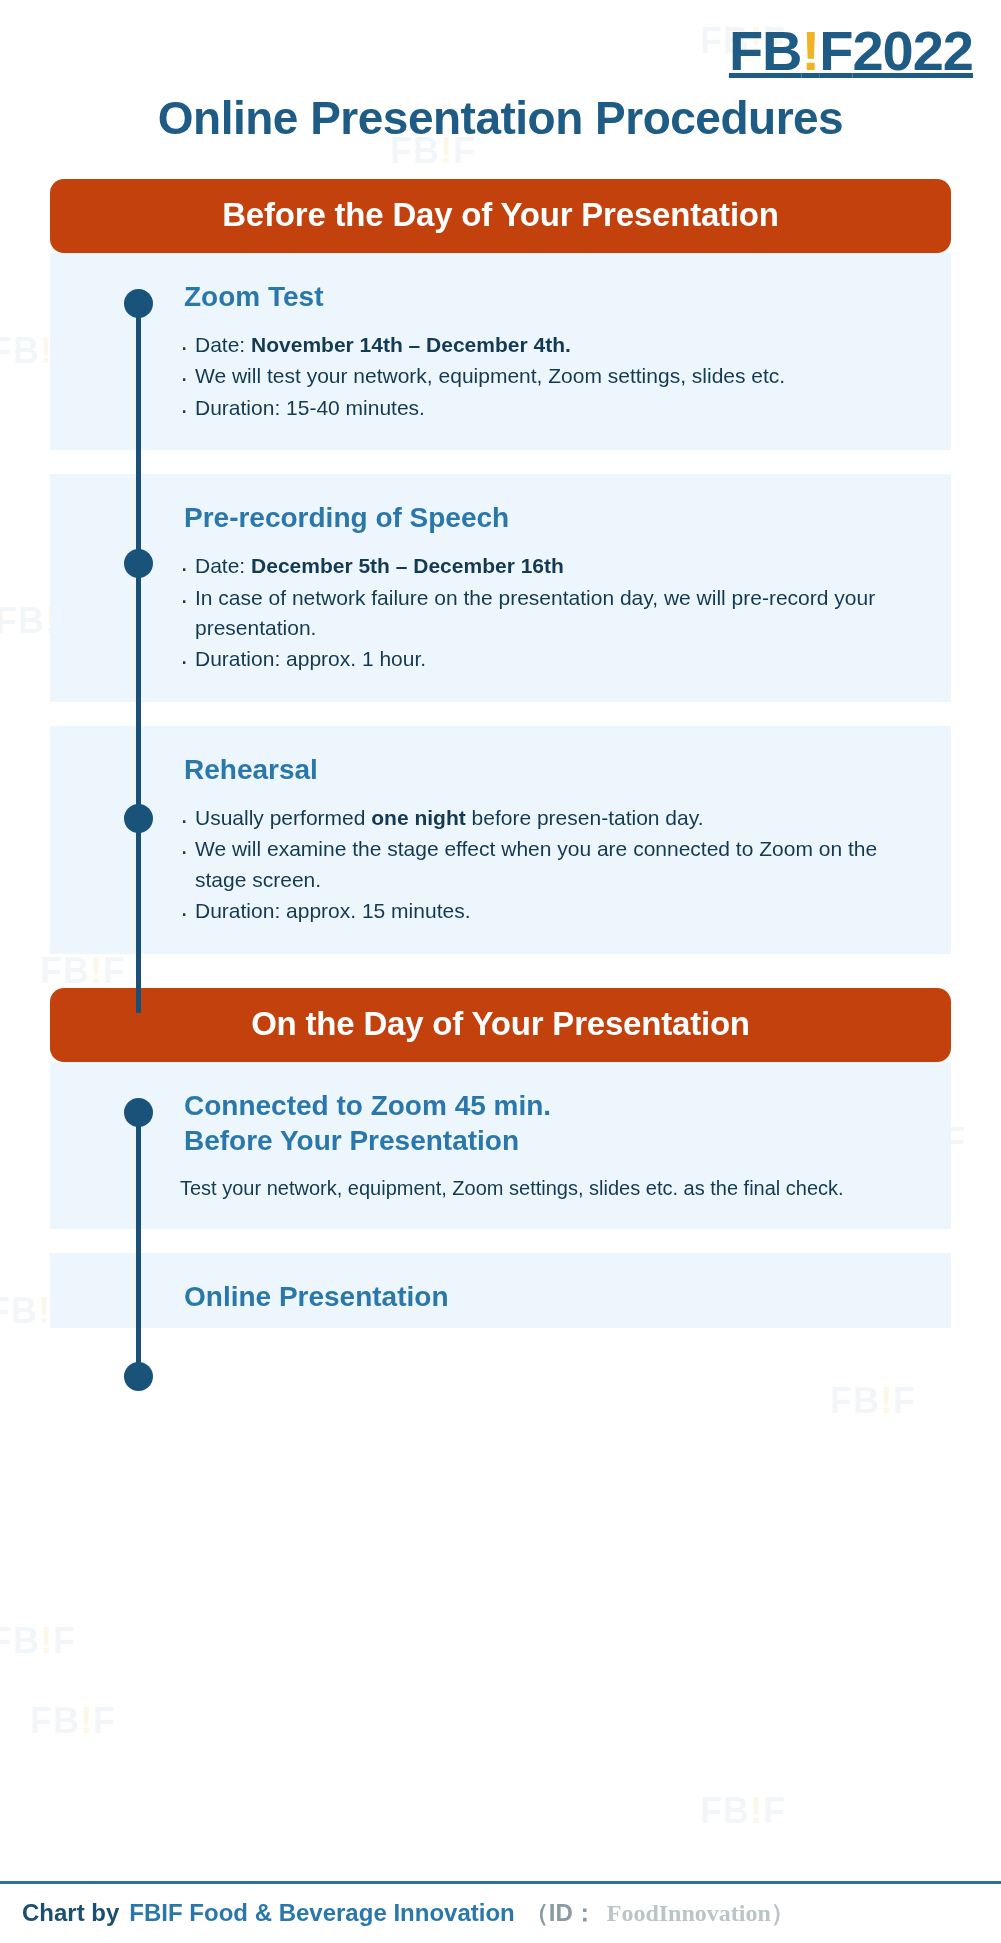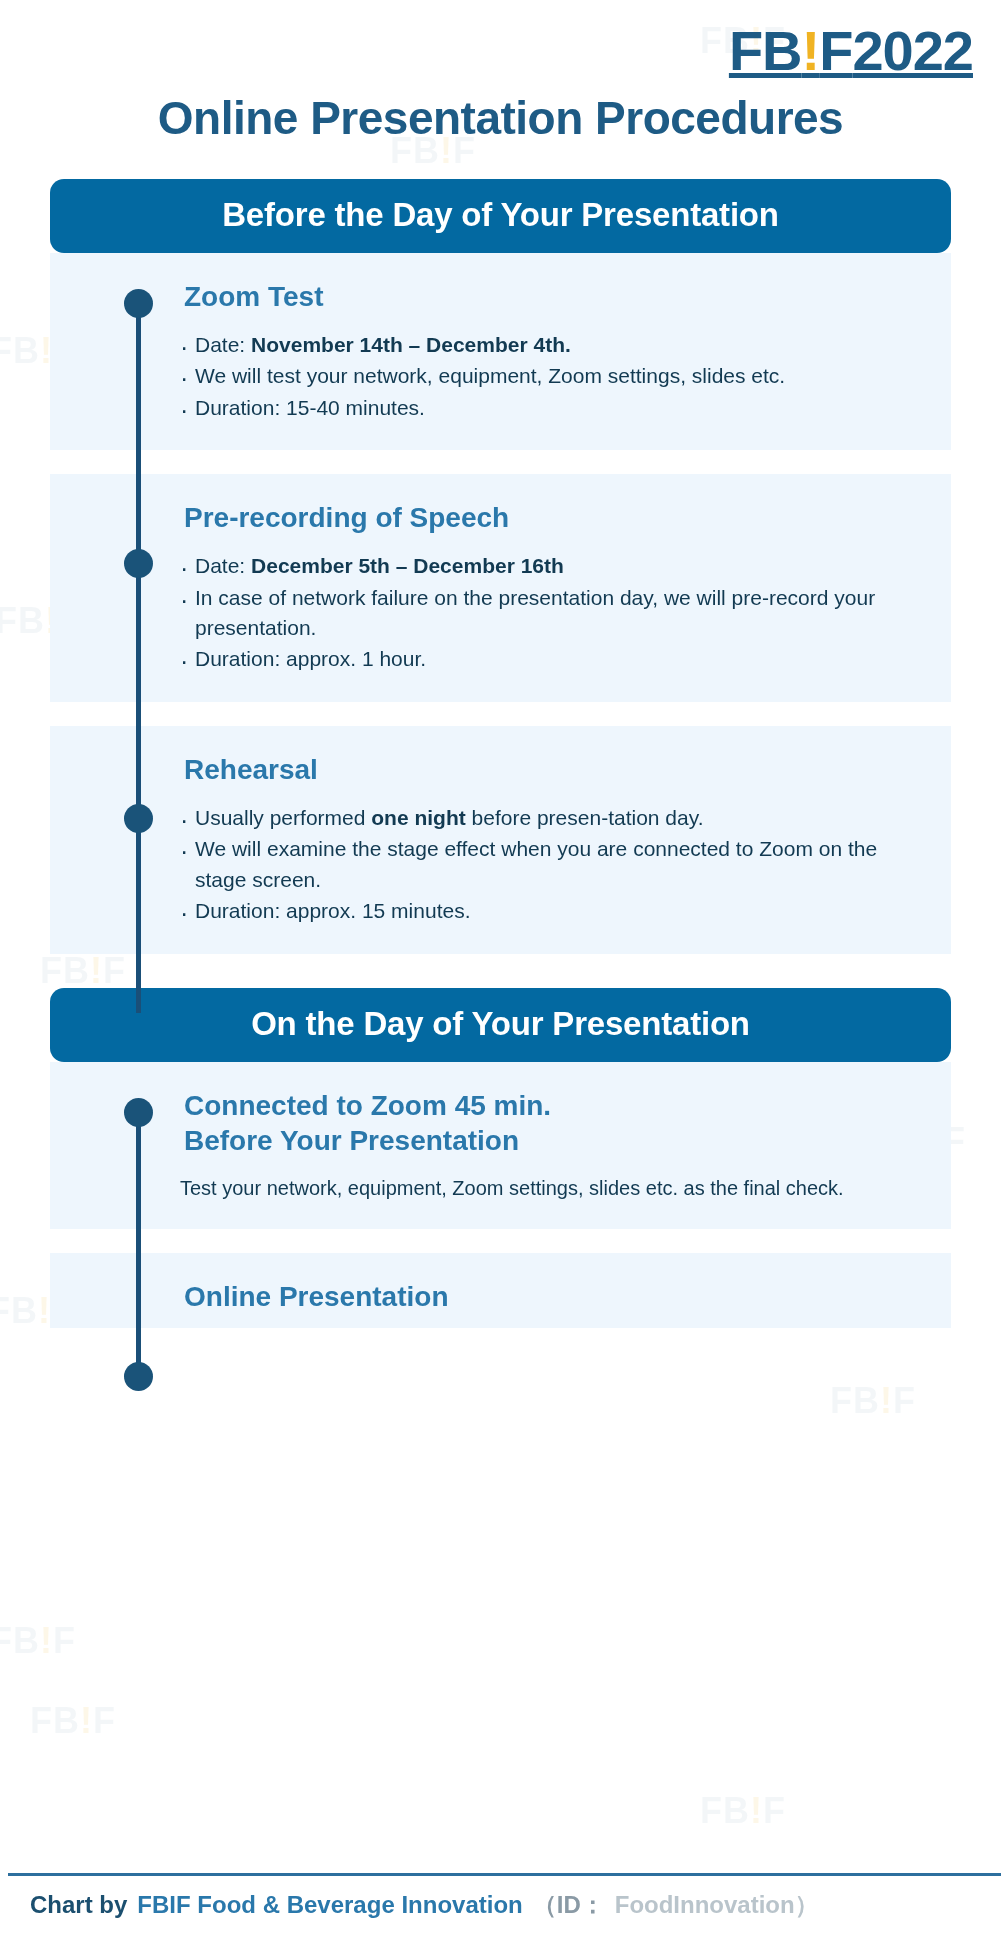--- a/index.html
+++ b/index.html
@@ -59,21 +59,21 @@
     font-size: 46px;
     font-weight: 800;
     color: #1e5b85;
     margin-top: 10px;
     letter-spacing: -0.5px;
   }
 
   
   .banner {
     margin: 34px 22px 0 22px;
-    background: #0369a1;
+    background: #c2410c;
     color: #ffffff;
     border-radius: 14px;
     text-align: center;
     font-size: 33px;
     font-weight: 700;
     padding: 17px 10px 19px 10px;
     letter-spacing: -0.2px;
     box-sizing: border-box;
   }
 
@@ -147,42 +147,41 @@
     font-size: 20px;
     line-height: 1.45;
     color: #123a52;
   }
 
   
   .footer {
     position: absolute;
     left: 0;
     right: 0;
-    bottom: 8px;
+    bottom: 0;
     z-index: 3;
-    margin-left: 8px;
   }
   .footer-rule {
     height: 3px;
     background: #2d6f9e;
     margin: 0 0 0 0;
   }
   .footer-text {
     display: flex;
     align-items: baseline;
     gap: 10px;
     padding: 13px 22px 14px 22px;
     font-size: 24px;
     font-weight: 700;
     color: #1b4f6f;
     white-space: nowrap;
   }
   .footer-text .brand { color: #2a78ab; }
   .footer-text .idpart { color: #8a9aa5; font-weight: 700; }
-  .footer-text .handle { color: #b9c4cb; font-weight: 700; }
+  .footer-text .handle { color: #b9c4cb; font-weight: 700; font-family: Liberation Serif, serif; }
 </style>
 </head>
 <body>
 
 <div class="watermark-layer">
   <div class="wm" style="left:700px; top:20px;">FB<span class="bang">!</span>F</div>
   <div class="wm" style="left:390px; top:130px;">FB<span class="bang">!</span>F</div>
   <div class="wm" style="left:-10px; top:330px;">FB<span class="bang">!</span>F</div>
   <div class="wm" style="left:840px; top:370px;">FB<span class="bang">!</span>F</div>
   <div class="wm" style="left:-5px; top:600px;">FB<span class="bang">!</span>F</div>

